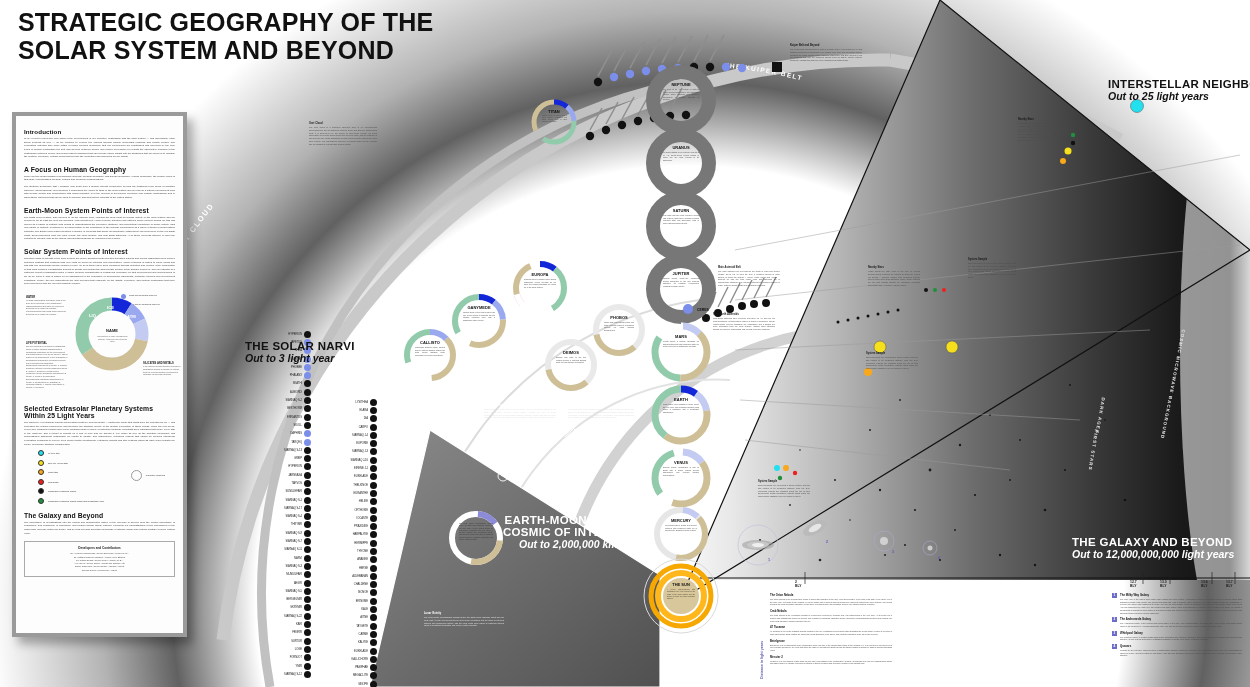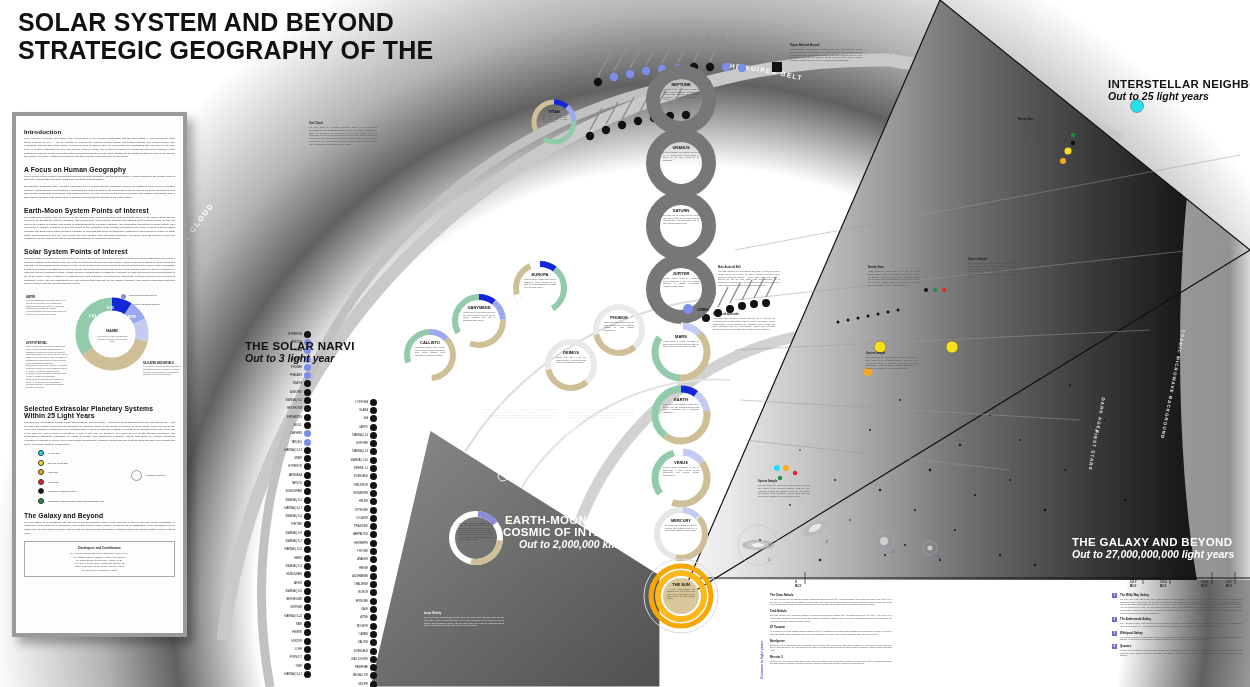--- a/index.html
+++ b/index.html
@@ -386,22 +386,22 @@
       <line x1="582" y1="420" x2="565" y2="437"></line>
       <line x1="494" y1="470" x2="512" y2="482"></line>
       <circle cx="503" cy="476" r="5"></circle>
       <line x1="620" y1="408" x2="640" y2="408"></line>
       <line x1="630" y1="398" x2="630" y2="420"></line>
       <circle cx="630" cy="408" r="4"></circle>
     </g>
   </svg>
 
   <div class="title-block">
+    <div class="title-line">STRATEGIC GEOGRAPHY OF THE</div>
     <div class="title-line">SOLAR SYSTEM AND BEYOND</div>
-    <div class="title-line">STRATEGIC GEOGRAPHY OF THE</div>
   </div>
 
   <div class="sidebar">
 
     <div>
       <div class="sb-h">Introduction</div>
       <div class="sb-p">NASA is set to renew the core again in the development of our collective relationship with the solar system — and increasingly other stellar systems as well — as we continue to explore the cosmos through human spaceflight missions and robotic probes. Our exploration activities take place within a unique physical geography that our experiences are constrained and governed by the pure types of human relationship the sort and develop between people and places everywhere for results the interpretive mapping of the relationship between people and places differ techniques that can provide useful insight into the strategies that will allow us to manage the political, economic, cultural forces that provide the motivation and resources for our efforts.</div>
     </div>
 
     <div>
@@ -1018,33 +1018,33 @@
         <span class="mdot" style="background: rgb(17, 17, 17);"></span>
       </div>
     </div>
 
   <div class="sec-label" style="left:245px; top:340px;">
     <div class="l1">THE SOLAR NARVI</div>
     <div class="l2">Out to 3 light year</div>
   </div>
 
   <div class="sec-label light center" style="left:503px; top:514px;">
-    <div class="l1">EARTH-MOON HERSE</div>
+    <div class="l1">EARTH-MOON SOLAR</div>
     <div class="l1">COSMIC OF INTEREST</div>
     <div class="l2">Out to 2,000,000 km</div>
   </div>
 
   <div class="sec-label" style="left:1108px; top:78px;">
     <div class="l1">INTERSTELLAR NEIGHBORS</div>
     <div class="l2">Out to 25 light years</div>
   </div>
 
   <div class="sec-label light" style="left:1072px; top:536px;">
     <div class="l1">THE GALAXY AND BEYOND</div>
-    <div class="l2">Out to 27,000,000,000 light years</div>
+    <div class="l2">Out to 12,000,000,000 light years</div>
   </div>
 
   <div class="wedge-label" style="left:1186px; top:330px; transform: rotate(101deg); z-index:28;">COSMIC MICROWAVE BACKGROUND</div>
   <div class="wedge-label" style="left:1106px; top:398px; transform: rotate(100deg); z-index:28;">DARK AGES</div>
   <div class="wedge-label" style="left:1099px; top:430px; transform: rotate(99deg); z-index:28;">FIRST STARS</div>
 
   <div class="microbox" style="left:309px; top:122px; width:68px;">
     <div class="mb-h">Oort Cloud</div>
     <div class="mb-b">The Oort Cloud is a theorized spherical shell of icy planetesimals surrounding the Sun at distances between 2,000 and 200,000 astronomical units. It is believed to be the source of long-period comets. No direct observation of an Oort Cloud object has yet been made, and its existence is inferred from the orbital distribution of long-period comets entering the inner solar system. The gravitational influence of passing stars and the galactic tide are thought to perturb these bodies inward.</div>
   </div>

